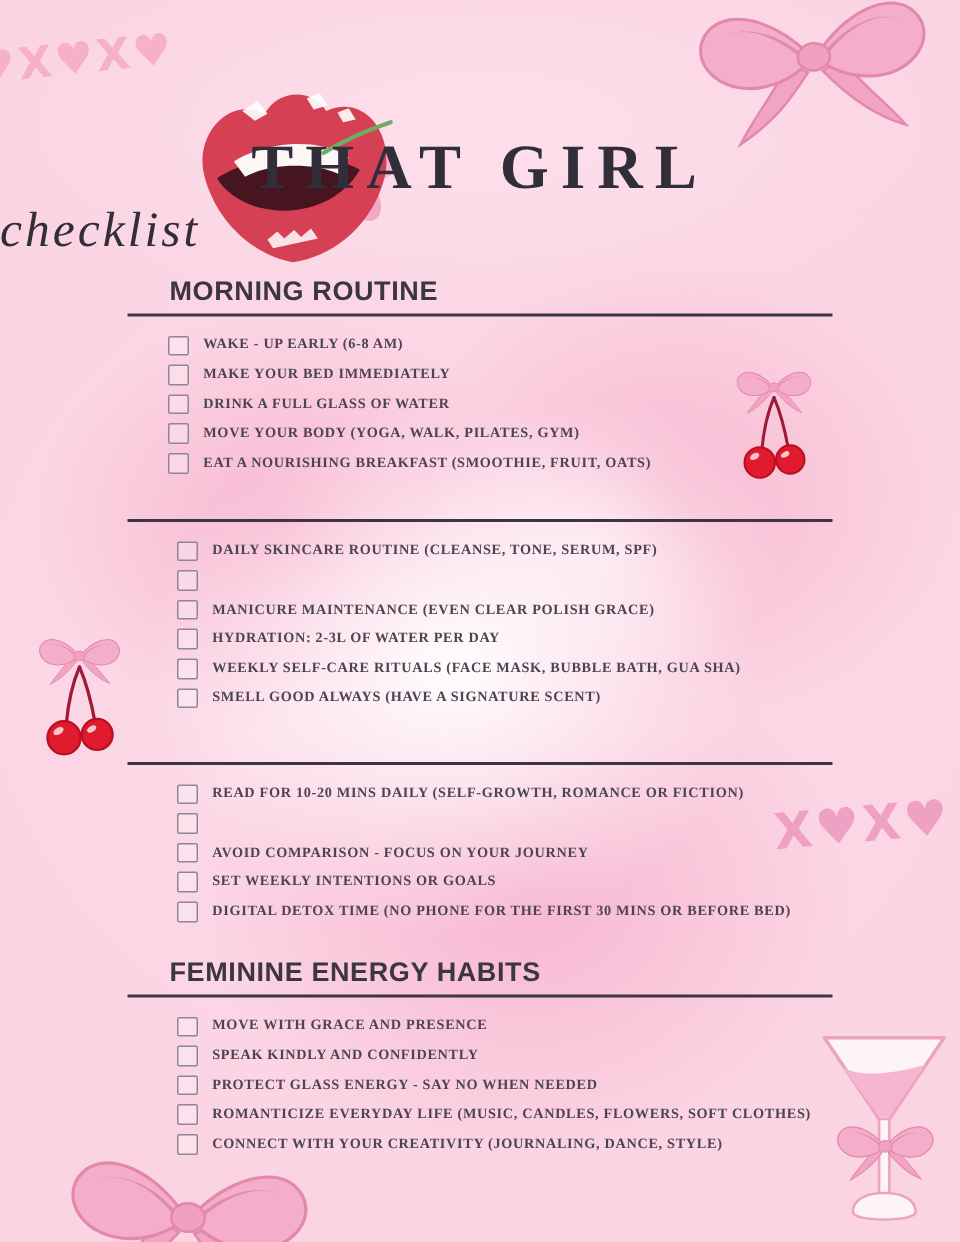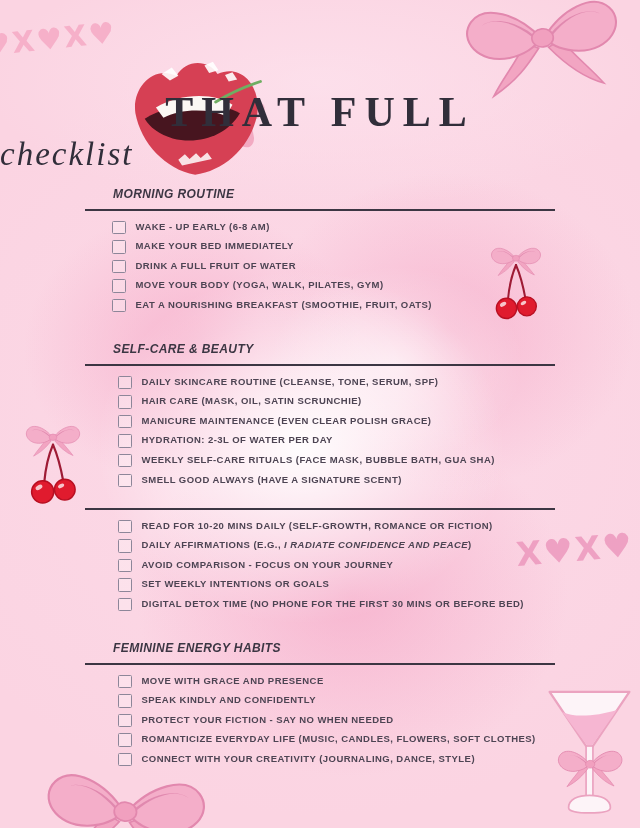--- a/index.html
+++ b/index.html
@@ -24,27 +24,27 @@
   }
   .subtitle{
     position:absolute;top:136px;left:0;width:100%;z-index:3;
     font-family:"Liberation Serif",serif;font-style:italic;font-size:33px;
     letter-spacing:2px;color:var(--title,#312e3a);
   }
   
   .section{position:absolute;left:85px;width:470px;}
   .s1{top:185px}.s2{top:340px}.s3{top:502px}.s4{top:639px}
   .section h2{
-    margin:0 0 0 28px;font-size:12px;line-height:18px;font-weight:bold;
-    letter-spacing:.4px;color:var(--heading,#3c3643);font-style:italic;
+    margin:0 0 0 28px;font-size:18px;line-height:18px;font-weight:bold;
+    letter-spacing:.4px;color:var(--heading,#3c3643);
   }
   .rule{height:1.6px;background:var(--heading,#3c3643);margin-top:6px;}
   .items{margin:10px 0 0 27px;}
   .s2 .items,.s3 .items,.s4 .items{margin-left:33px;}
-  .row{display:flex;height:19.6px;gap:10px;white-space:nowrap;}
+  .row{display:flex;align-items:center;height:19.6px;gap:10px;white-space:nowrap;font-family:Liberation Serif, serif;}
   .cb{
     flex:0 0 auto;width:11.5px;height:11.5px;border:1.6px solid #8d8699;
     border-radius:1.5px;background:rgba(255,255,255,0.28);cursor:pointer;
   }
   .lbl{
     font-size:9.5px;font-weight:bold;letter-spacing:.45px;
     color:var(--itemtext,#4d4453);
   }
   .lbl i{font-style:italic;}
   
@@ -131,61 +131,59 @@
     <path d="M24,78 C50,60 102,58 126,72 C112,96 82,106 54,99 C40,95 29,87 24,78 Z" fill="#47151f"></path>
     <circle cx="99" cy="64" r="7" fill="#c0142b"></circle>
     <path d="M36,66 C62,50 100,50 118,63 L111,75 C90,66 60,68 44,77 Z" fill="#fbf7f4"></path>
     <path d="M42,30 l11,-7 l7,9 l-9,5 Z" fill="#ffffff" opacity="0.9"></path>
     <path d="M88,21 l9,-4 l6,9 l-10,3 Z" fill="#ffffff" opacity="0.9"></path>
     <path d="M110,31 l8,-3 l5,8 l-9,2 Z" fill="#ffffff" opacity="0.9"></path>
     <path d="M60,122 l7,-6 l5,5 l7,-6 l5,5 l7,-6 l5,7 l-32,7 Z" fill="#ffffff" opacity="0.85"></path>
     <path d="M100,60 C116,50 130,44 148,38" fill="none" stroke="#6fae62" stroke-width="3" stroke-linecap="round"></path>
   </svg>
 
-  <div class="title">THAT FULL</div>
+  <div class="title">THAT GIRL</div>
   <div class="subtitle">checklist</div>
 
   <div id="sections">
       <div class="section s1">
         <h2>MORNING ROUTINE</h2>
         <div class="rule"></div>
         <div class="items">
           <div class="row">
             <span class="cb"></span>
             <span class="lbl">WAKE - UP EARLY (6-8 AM)</span>
           </div>
           <div class="row">
             <span class="cb"></span>
             <span class="lbl">MAKE YOUR BED IMMEDIATELY</span>
           </div>
           <div class="row">
             <span class="cb"></span>
-            <span class="lbl">DRINK A FULL FRUIT OF WATER</span>
+            <span class="lbl">DRINK A FULL GLASS OF WATER</span>
           </div>
           <div class="row">
             <span class="cb"></span>
             <span class="lbl">MOVE YOUR BODY (YOGA, WALK, PILATES, GYM)</span>
           </div>
           <div class="row">
             <span class="cb"></span>
             <span class="lbl">EAT A NOURISHING BREAKFAST (SMOOTHIE, FRUIT, OATS)</span>
           </div>
         </div>
       </div>
       <div class="section s2">
-        <h2>SELF-CARE &amp; BEAUTY</h2>
         <div class="rule"></div>
         <div class="items">
           <div class="row">
             <span class="cb"></span>
             <span class="lbl">DAILY SKINCARE ROUTINE (CLEANSE, TONE, SERUM, SPF)</span>
           </div>
           <div class="row">
             <span class="cb"></span>
-            <span class="lbl">HAIR CARE (MASK, OIL, SATIN SCRUNCHIE)</span>
           </div>
           <div class="row">
             <span class="cb"></span>
             <span class="lbl">MANICURE MAINTENANCE (EVEN CLEAR POLISH GRACE)</span>
           </div>
           <div class="row">
             <span class="cb"></span>
             <span class="lbl">HYDRATION: 2-3L OF WATER PER DAY</span>
           </div>
           <div class="row">
@@ -200,21 +198,20 @@
       </div>
       <div class="section s3">
         <div class="rule"></div>
         <div class="items">
           <div class="row">
             <span class="cb"></span>
             <span class="lbl">READ FOR 10-20 MINS DAILY (SELF-GROWTH, ROMANCE OR FICTION)</span>
           </div>
           <div class="row">
             <span class="cb"></span>
-            <span class="lbl">DAILY AFFIRMATIONS (E.G., <i>I RADIATE CONFIDENCE AND PEACE</i>)</span>
           </div>
           <div class="row">
             <span class="cb"></span>
             <span class="lbl">AVOID COMPARISON - FOCUS ON YOUR JOURNEY</span>
           </div>
           <div class="row">
             <span class="cb"></span>
             <span class="lbl">SET WEEKLY INTENTIONS OR GOALS</span>
           </div>
           <div class="row">
@@ -230,21 +227,21 @@
           <div class="row">
             <span class="cb"></span>
             <span class="lbl">MOVE WITH GRACE AND PRESENCE</span>
           </div>
           <div class="row">
             <span class="cb"></span>
             <span class="lbl">SPEAK KINDLY AND CONFIDENTLY</span>
           </div>
           <div class="row">
             <span class="cb"></span>
-            <span class="lbl">PROTECT YOUR FICTION - SAY NO WHEN NEEDED</span>
+            <span class="lbl">PROTECT GLASS ENERGY - SAY NO WHEN NEEDED</span>
           </div>
           <div class="row">
             <span class="cb"></span>
             <span class="lbl">ROMANTICIZE EVERYDAY LIFE (MUSIC, CANDLES, FLOWERS, SOFT CLOTHES)</span>
           </div>
           <div class="row">
             <span class="cb"></span>
             <span class="lbl">CONNECT WITH YOUR CREATIVITY (JOURNALING, DANCE, STYLE)</span>
           </div>
         </div>

